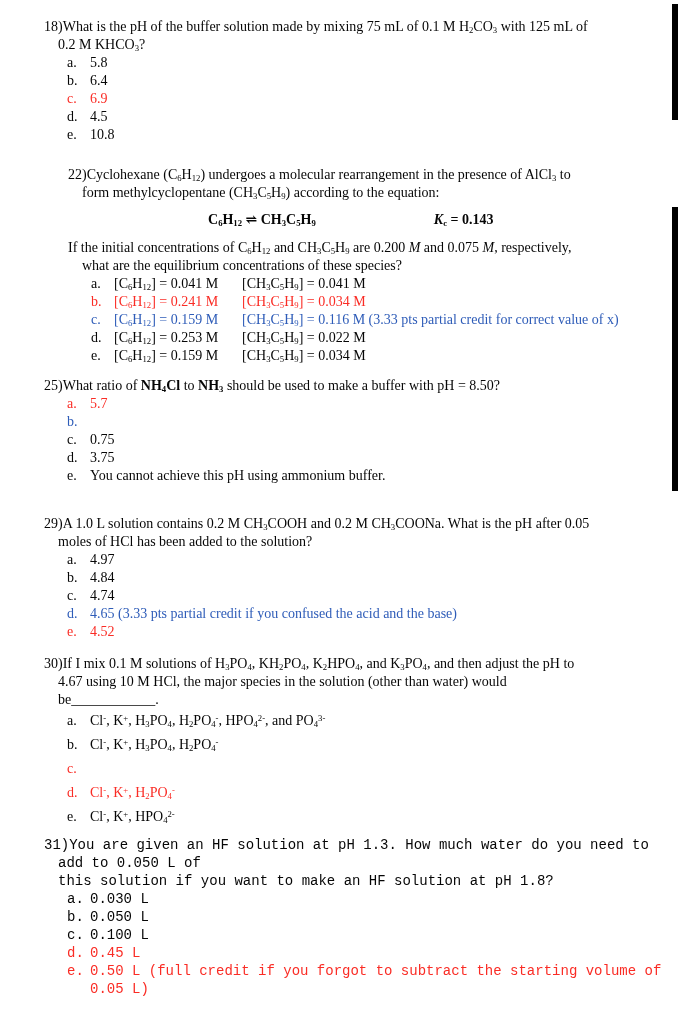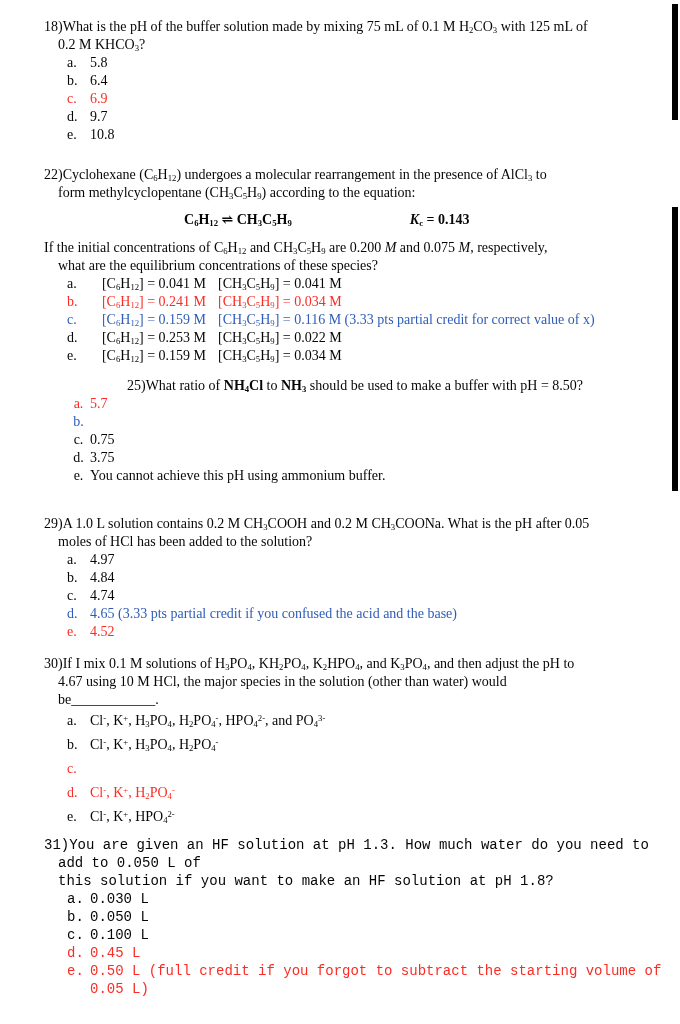--- a/index.html
+++ b/index.html
@@ -5,31 +5,31 @@
   :root { --red:#fa2c25; --blue:#2e5cb8; }
   html,body{margin:0;padding:0;background:#ffffff;}
   body{
     width:680px;height:1024px;position:relative;overflow:hidden;
     font-family:"Liberation Serif","DejaVu Serif",serif;
     font-size:14px;color:#060606;
   }
   .page{position:relative;width:680px;height:1024px;box-sizing:border-box;
     padding:18px 14px 0 44px;}
   .q{margin:0 0 22px 0;}
-  .q22{margin-bottom:12px;}
-  .q25{margin-bottom:30px;text-align:center;}
+  .q22{margin-bottom:12px;margin-left:24px;}
+  .q25{margin-bottom:30px;}
   .q29{margin-bottom:14px;}
   .q30{margin-bottom:7px;}
   .q31{margin-bottom:0;font-family:Liberation Mono, monospace;}
   .qtext{margin:0;padding-left:14px;text-indent:-14px;line-height:18px;}
   .opts{margin-left:23px;}
   .opt{display:flex;line-height:18px;align-items:baseline;}
   .q30 .opt{line-height:24px;}
   .opt .letter{flex:0 0 23px;}
-  .opt .c1{flex:0 0 128px;text-align:center;}
+  .opt .c1{flex:0 0 128px;}
   .opt .c2{flex:1 1 auto;}
   .opt[data-state="correct"]{color:var(--red);}
   .opt[data-state="partial"]{color:var(--blue);}
   .eqrow{display:flex;margin:8px 0 10px 140px;font-weight:bold;line-height:19px;}
   .eqrow .kc{margin-left:118px;}
   sub{font-size:0.62em;vertical-align:-0.22em;line-height:0;}
   sup{font-size:0.62em;vertical-align:0.5em;line-height:0;}
   .edge-bar{position:absolute;left:672px;width:6px;background:#000;}
   .edge-bar.b1{top:4px;height:116px;}
   .edge-bar.b2{top:207px;height:284px;}
@@ -49,21 +49,21 @@
       <div class="opt" data-state="plain">
           <span class="letter">b.</span>
           <span>6.4</span>
         </div>
       <div class="opt" data-state="correct">
           <span class="letter">c.</span>
           <span>6.9</span>
         </div>
       <div class="opt" data-state="plain">
           <span class="letter">d.</span>
-          <span>9.7</span>
+          <span>4.5</span>
         </div>
       <div class="opt" data-state="plain">
           <span class="letter">e.</span>
           <span>10.8</span>
         </div>
     </div>
   </div>
 
   <div class="q q22">
     <p class="qtext"><span>22)</span><span>Cyclohexane (C<sub>6</sub>H<sub>12</sub>) undergoes a molecular rearrangement in the presence of AlCl<sub>3</sub> to<br>form methylcyclopentane (CH<sub>3</sub>C<sub>5</sub>H<sub>9</sub>) according to the equation:</span></p>

